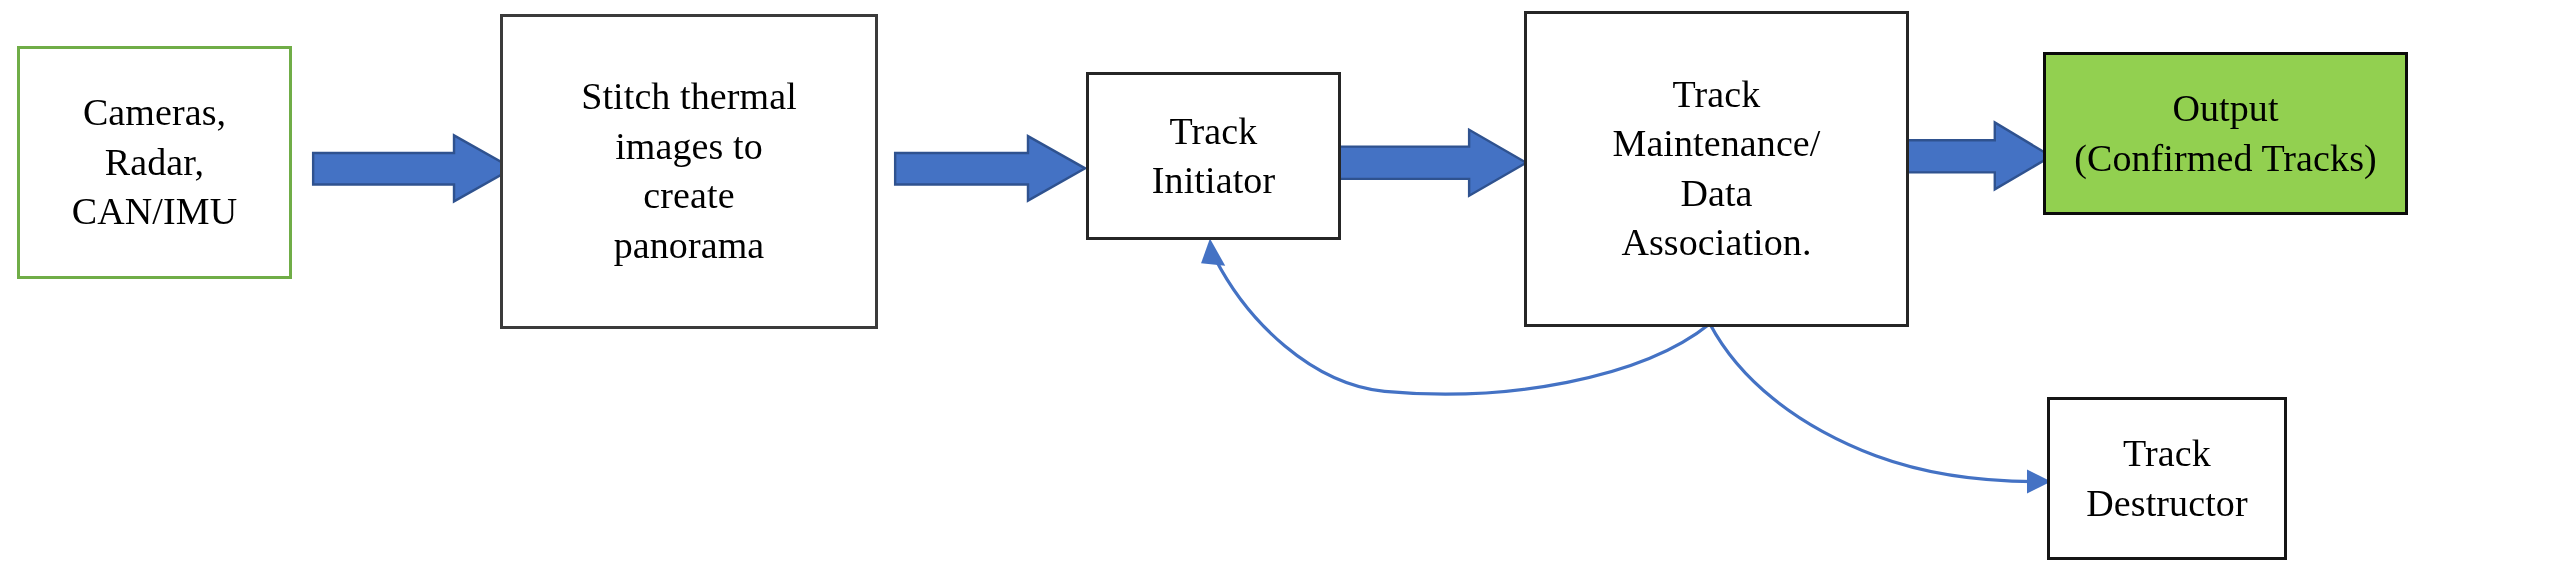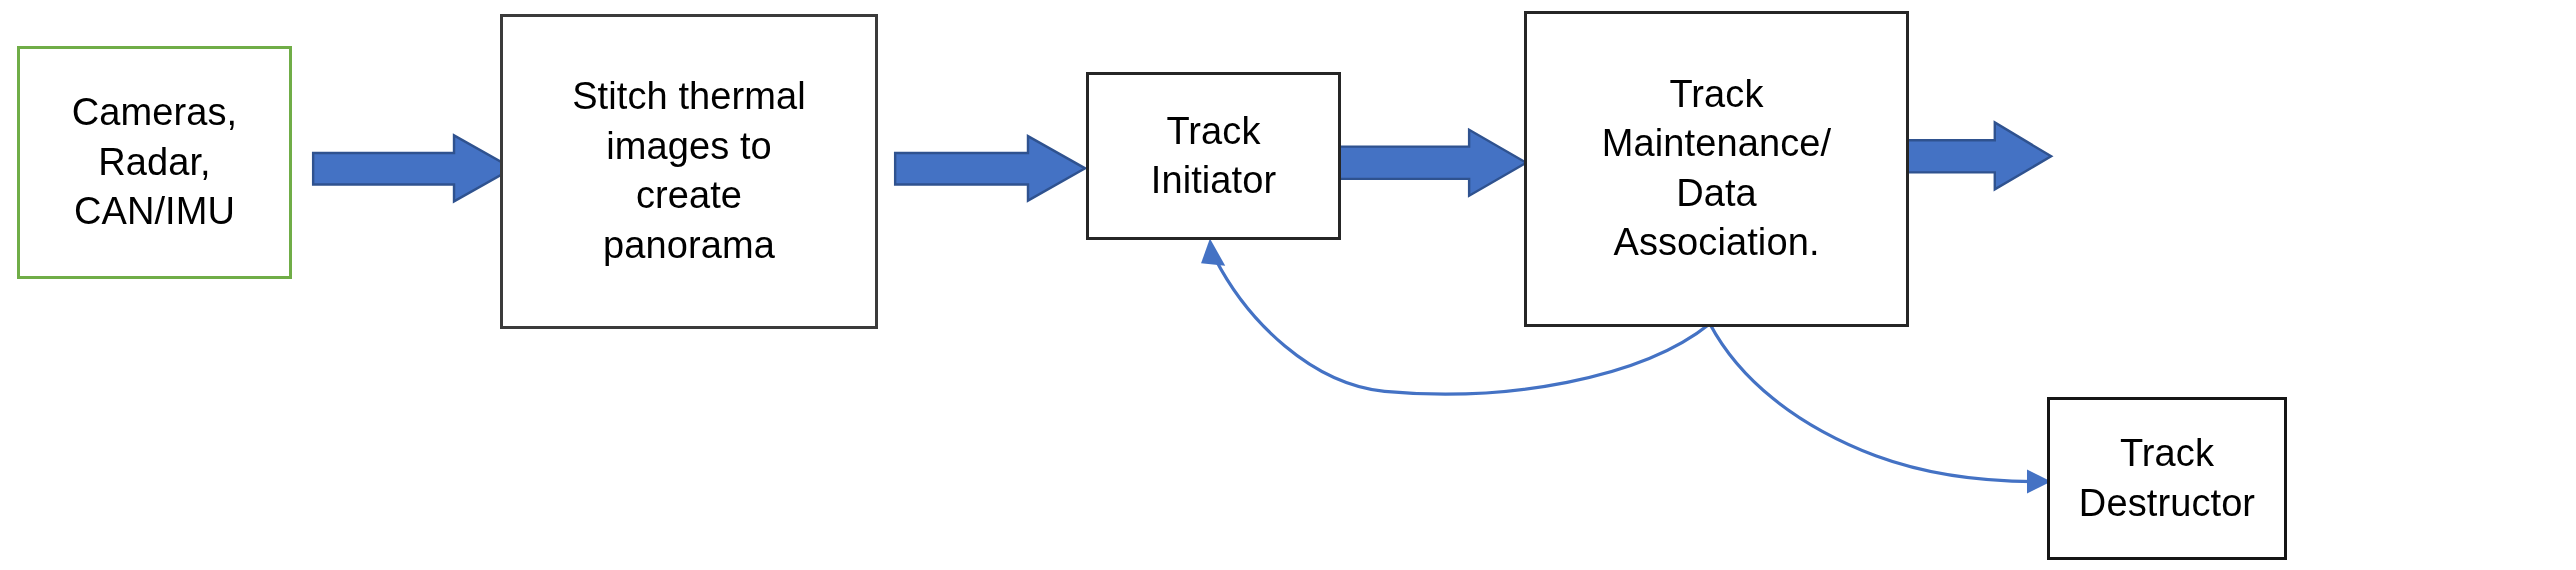--- a/index.html
+++ b/index.html
@@ -7,21 +7,21 @@
     margin: 0;
     padding: 0;
     background: #ffffff;
   }
   #canvas {
     position: relative;
     width: 2576px;
     height: 571px;
     background: #ffffff;
     overflow: hidden;
-    font-family: Liberation Sans, sans-serif;
+    font-family: Liberation Serif, serif;
   }
   
   .box {
     position: absolute;
     box-sizing: border-box;
     display: flex;
     align-items: center;
     justify-content: center;
     text-align: center;
     background: #ffffff;
@@ -138,20 +138,24 @@
 Initiator</span>
   </div>
 
   <div class="box" id="box-maintenance">
     <span class="box-label">Track
 Maintenance/
 Data
 Association.</span>
   </div>
 
+  <div class="box" id="box-output">
+    <span class="box-label">Output
+(Confirmed Tracks)</span>
+  </div>
 
   <div class="box" id="box-destructor">
     <span class="box-label">Track
 Destructor</span>
   </div>
 
 </div>
 
 
 </body></html>

